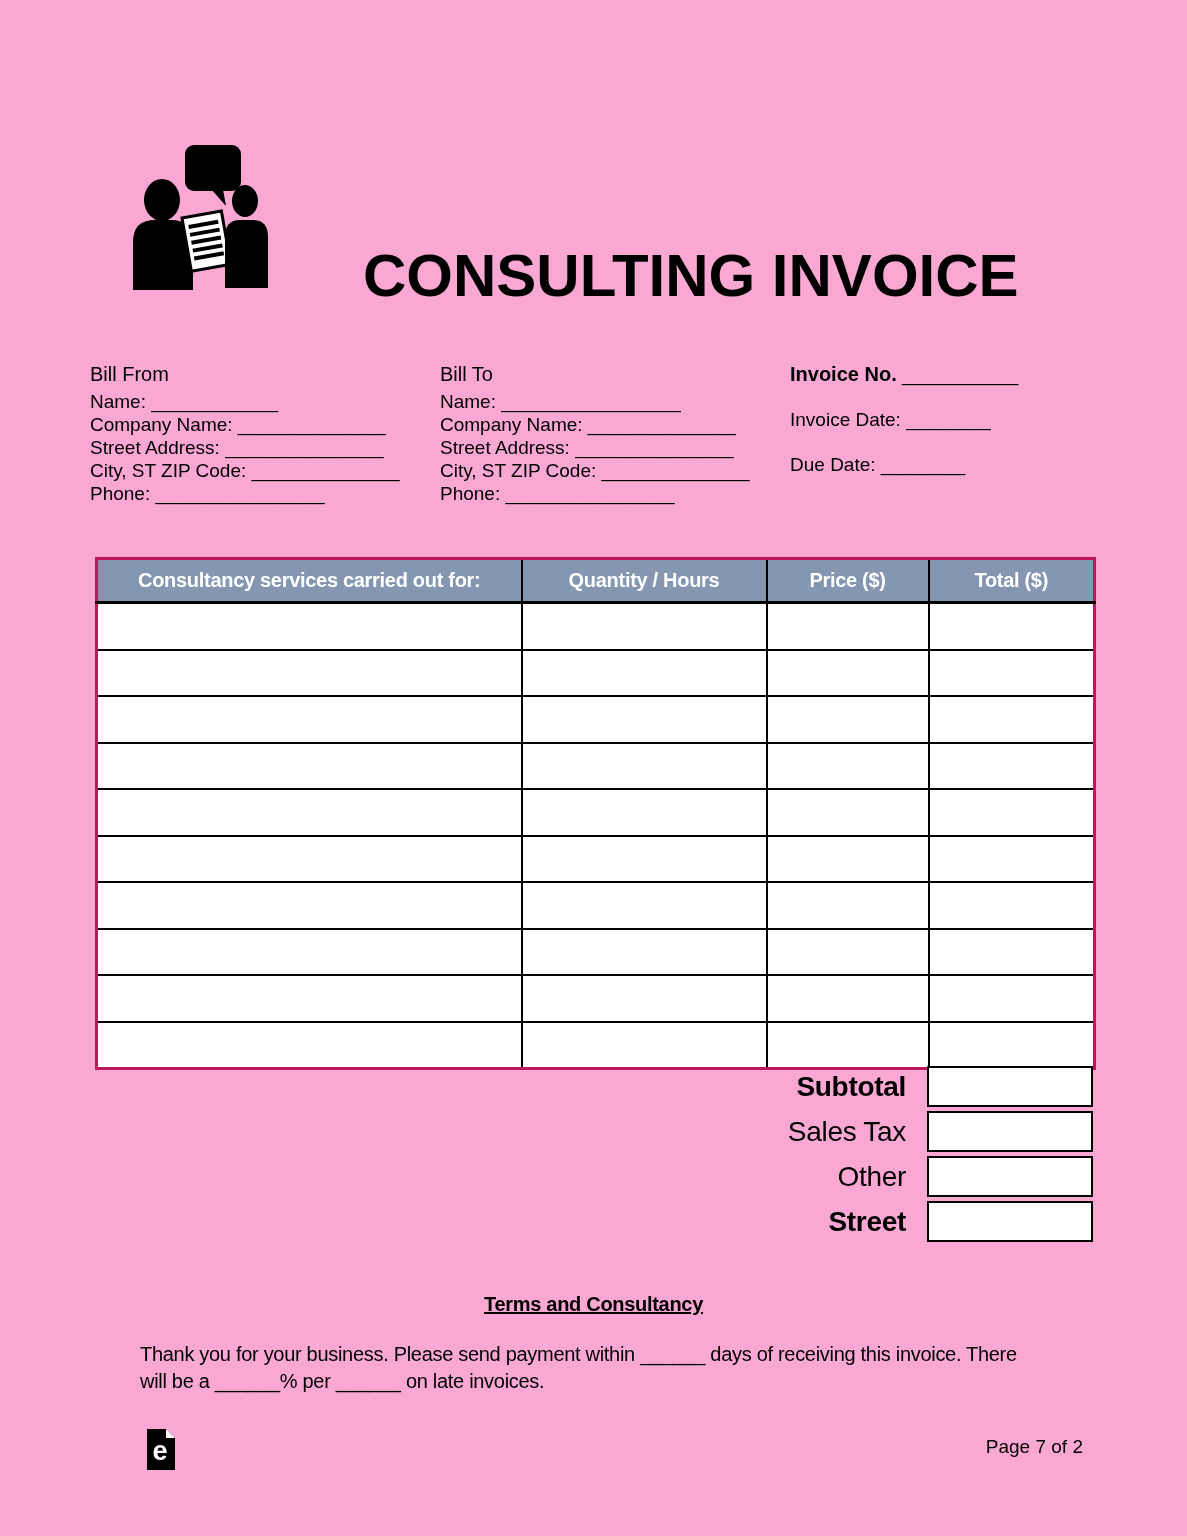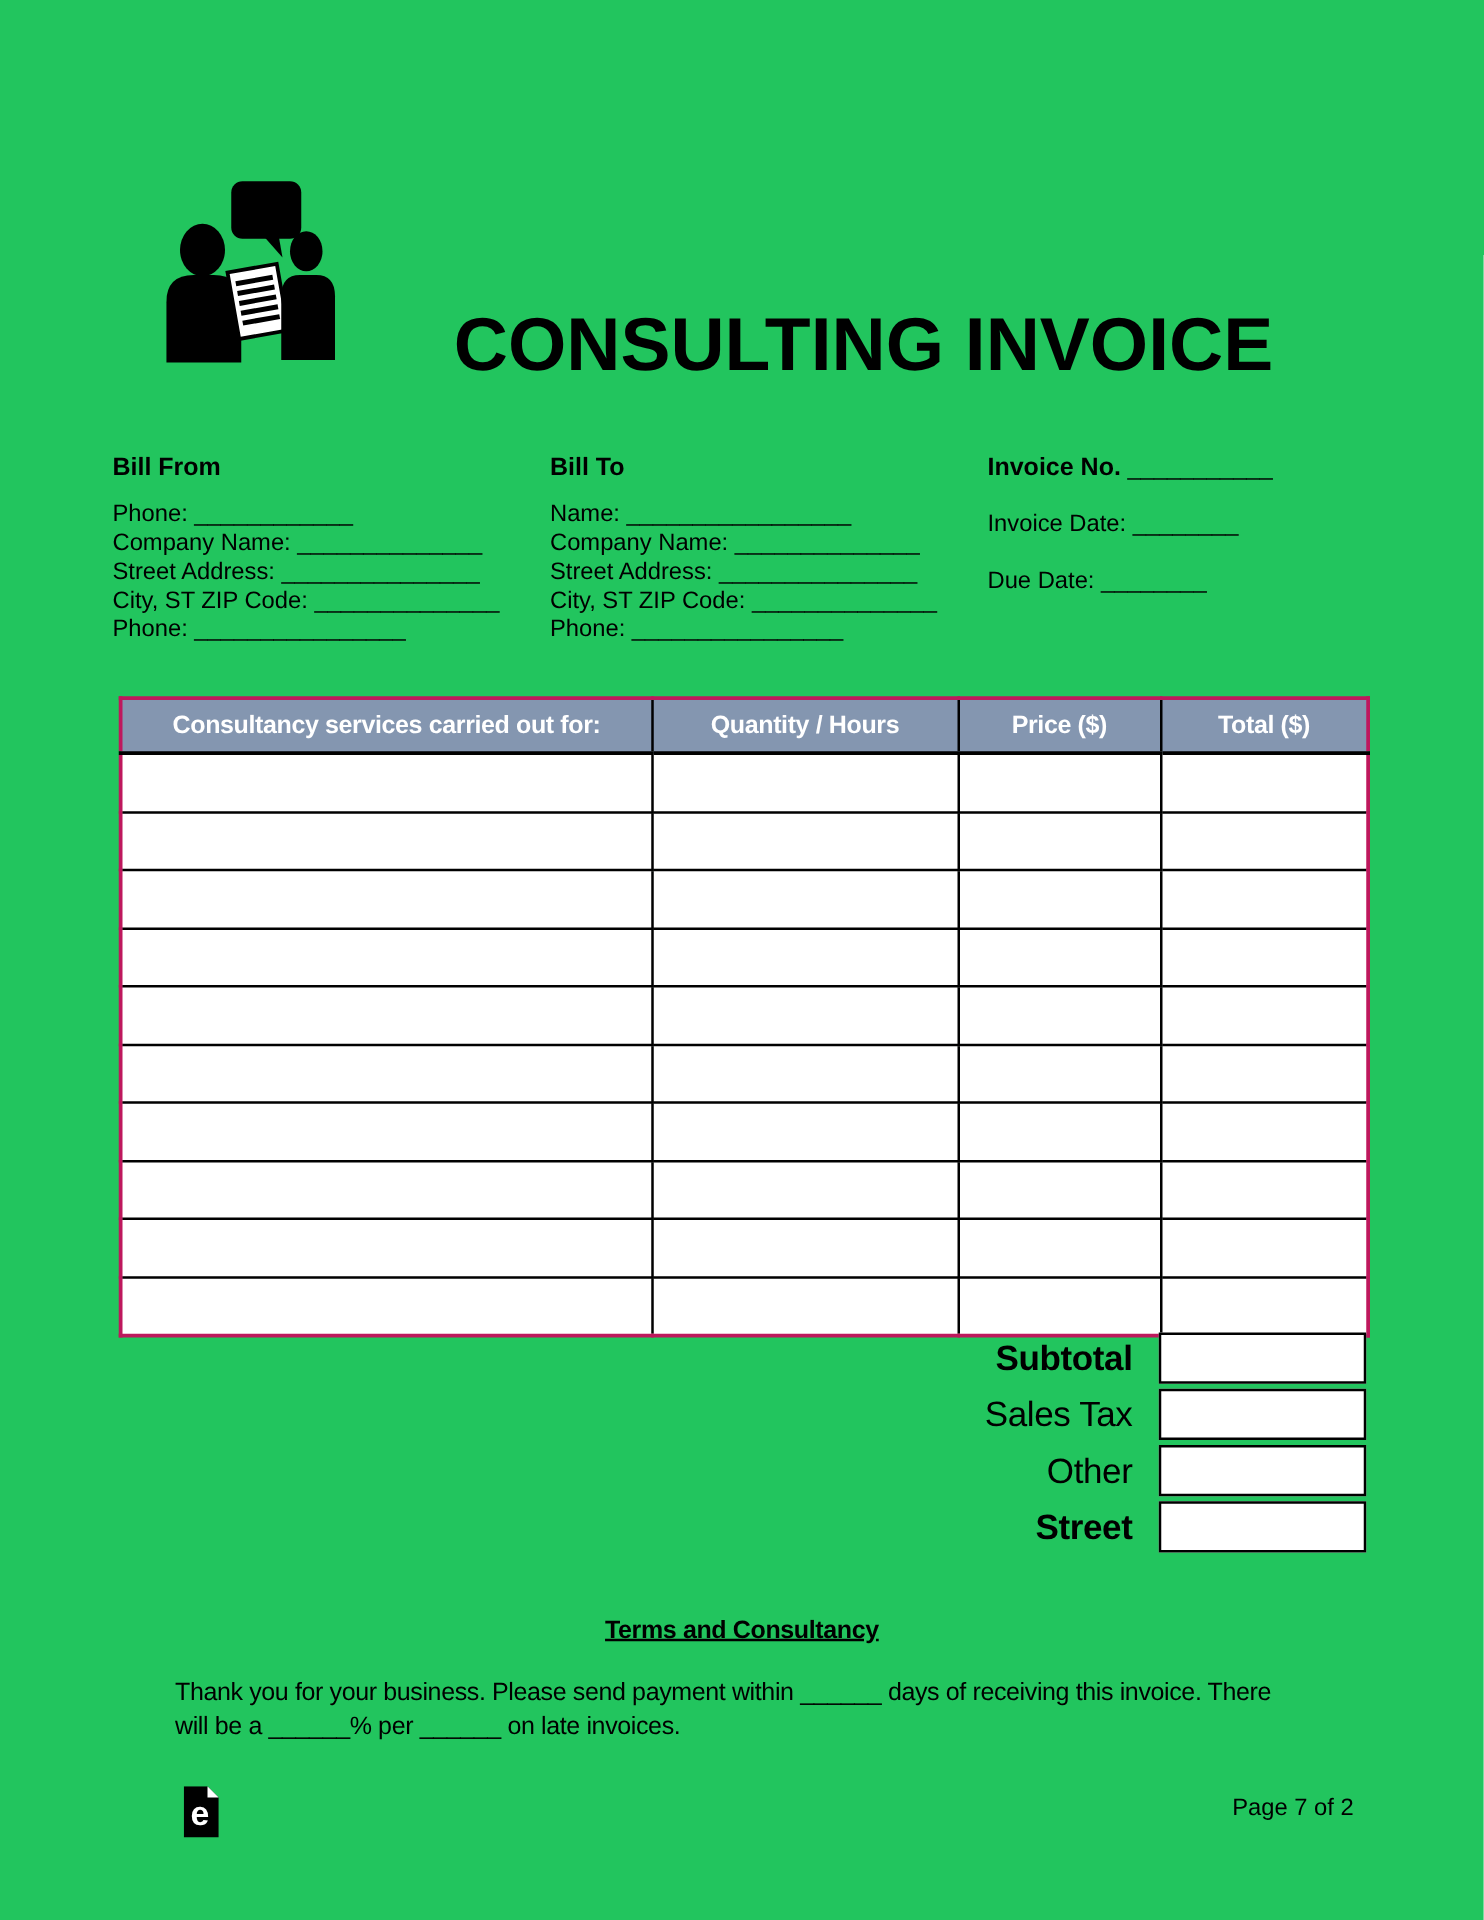--- a/index.html
+++ b/index.html
@@ -1,26 +1,26 @@
 <!DOCTYPE html>
 <html><head>
 <meta charset="utf-8">
 <style>
   html, body { margin:0; padding:0; background:#ffffff; }
   body { width:1187px; height:1536px; font-family:"Liberation Sans", sans-serif; color:#000; }
-  .page { position:relative; width:1187px; height:1536px; background:#22c55e; overflow:hidden; }
+  .page { position:relative; width:1187px; height:1536px; background:#f9a8d4; overflow:hidden; }
 
   
   .logo { position:absolute; left:133px; top:140px; width:140px; height:172px; }
   .page-title { position:absolute; left:363px; top:241px; font-size:60px; font-weight:bold;
                 letter-spacing:0px; white-space:nowrap; }
 
   
   .addr { position:absolute; top:363px; font-size:19px; line-height:23px; }
-  .addr .head { font-weight:bold; font-size:20px; margin-bottom:14px; }
+  .addr .head { font-weight:normal; font-size:20px; margin-bottom:4px; }
   .addr-from { left:90px; }
   .addr-to   { left:440px; }
   .meta { position:absolute; left:790px; top:363px; font-size:19px; }
   .meta .row { margin-bottom:23px; }
   .meta b { font-size:20px; }
   .meta .spaced { margin-top:23px; }
 
   
   table.items { position:absolute; left:95px; top:557px; width:998px;
                 border-collapse:collapse; table-layout:fixed; border:3px solid #be185d; }
@@ -70,21 +70,21 @@
     </g>
 
     <ellipse cx="112" cy="61" rx="13" ry="16" fill="#000"></ellipse>
     <path d="M92,148 L92,97 Q92,80 107,80 L120,80 Q135,80 135,97 L135,148 Z" fill="#000"></path>
   </svg>
 
   <div class="page-title">CONSULTING INVOICE</div>
 
   <div class="addr addr-from">
     <div class="head">Bill From</div>
-    <div>Phone: ____________</div>
+    <div>Name: ____________</div>
     <div>Company Name: ______________</div>
     <div>Street Address: _______________</div>
     <div>City, ST ZIP Code: ______________</div>
     <div>Phone: ________________</div>
   </div>
 
   <div class="addr addr-to">
     <div class="head">Bill To</div>
     <div>Name: _________________</div>
     <div>Company Name: ______________</div>

